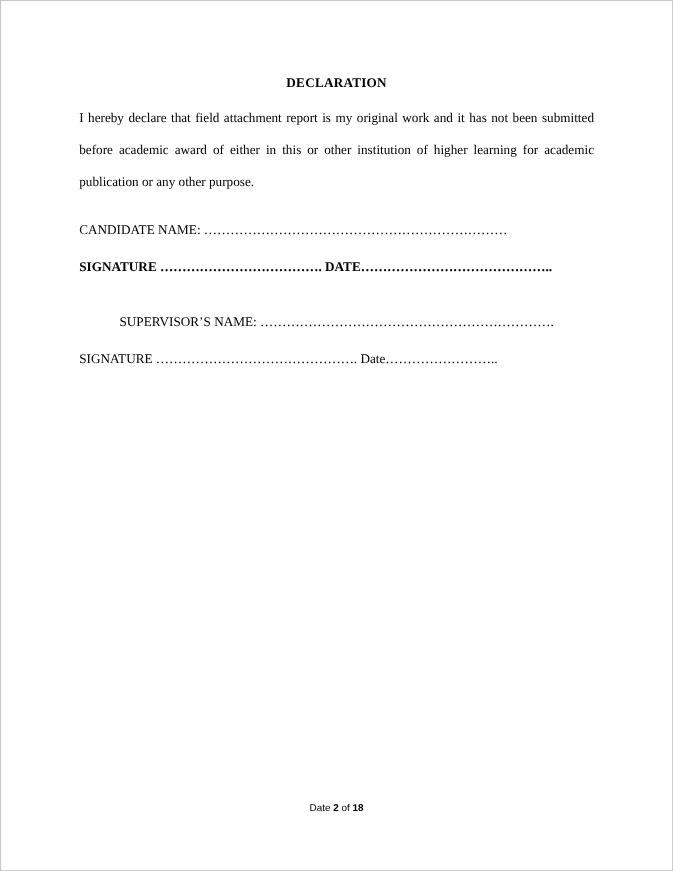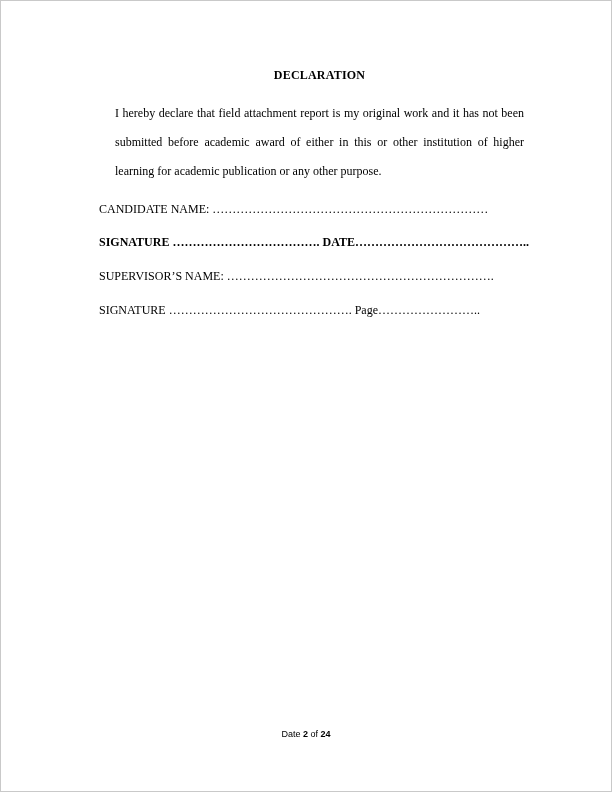--- a/index.html
+++ b/index.html
@@ -13,48 +13,48 @@
     height: 792px;
     box-sizing: border-box;
     background: #ffffff;
     border: 1px solid #c9c9c9;
     font-family: "Liberation Serif", serif;
     font-size: 12px;
     color: #000000;
     overflow: hidden;
   }
   .content {
-    padding: 67px 71px 0 98px;
+    padding: 67px 71px 0 71px;
   }
   .doc-title {
     font-size: 12px;
     font-weight: bold;
     text-align: center;
     margin: 0 0 10px 0;
     letter-spacing: 0.2px;
   }
   .body-text {
     text-align: justify;
     line-height: 29px;
-    margin: 16px;
+    margin: 0;
   }
   .fill-line {
     margin: 0;
     line-height: 14px;
     white-space: nowrap;
   }
-  .line-candidate   { }
+  .line-candidate   { margin-top: 22px; }
   .line-cand-sig    { margin-top: 19px; font-weight: bold; }
   .section-heading {
     font-size: 12px;
     font-weight: bold;
     margin: 92px 0 0 0;
     line-height: 14px;
   }
-  .line-sup-name    { margin-top: 20px; }
+  .line-sup-name    { margin-top: 36px; text-align: center; }
   .line-sup-sig     { margin-top: 20px; }
   .footer {
     position: absolute;
     left: 0;
     right: 0;
     top: 728px;
     text-align: center;
     font-family: "Liberation Sans", sans-serif;
     font-size: 9px;
     color: #000000;
@@ -71,23 +71,23 @@
 
     <p class="body-text">I hereby declare that field attachment report is my original work and it has not been submitted before academic award of either in this or other institution of higher learning for academic publication or any other purpose.</p>
 
     <p class="fill-line line-candidate">CANDIDATE NAME: ……………………………………………………………</p>
 
     <p class="fill-line line-cand-sig">SIGNATURE ………………………………. DATE……………………………………..</p>
 
 
     <p class="fill-line line-sup-name">SUPERVISOR’S NAME: ………………………………………………………….</p>
 
-    <p class="fill-line line-sup-sig">SIGNATURE ………………………………………. Page……………………..</p>
+    <p class="fill-line line-sup-sig">SIGNATURE ………………………………………. Date……………………..</p>
 
   </div>
 
   <div class="footer">
     <span>Date</span>
     <span class="bold">2</span>
     <span>of</span>
-    <span class="bold">24</span>
+    <span class="bold">18</span>
   </div>
 </div>
 
 </body></html>

